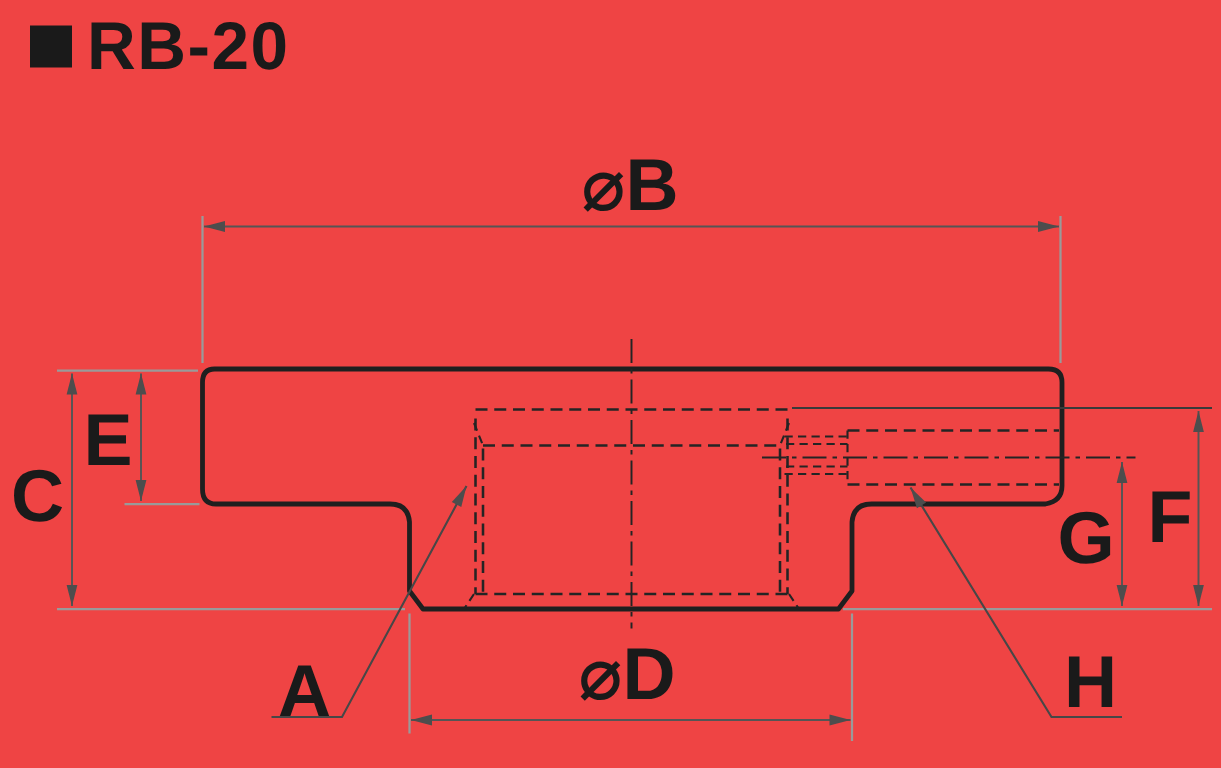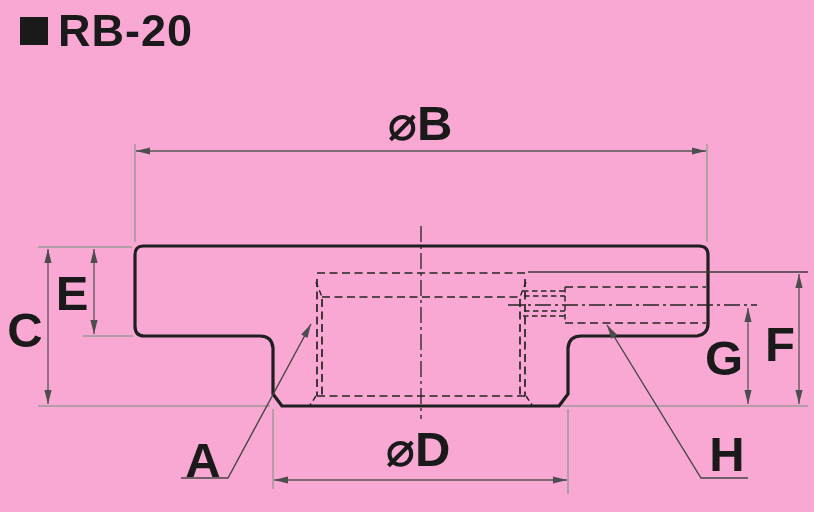--- a/index.html
+++ b/index.html
@@ -1,17 +1,17 @@
 <!DOCTYPE html>
 <html><head>
 <meta charset="utf-8">
 <style>
   html,body{margin:0;padding:0;background:#ffffff;}
   .canvas{
-    width:814px;height:512px;background:#f9a8d4;position:relative;overflow:hidden;
+    width:814px;height:512px;background:#ef4444;position:relative;overflow:hidden;
     font-family:"Liberation Sans","DejaVu Sans",sans-serif;
   }
   svg{display:block;}
   svg text{
     font-family:"Liberation Sans","DejaVu Sans",sans-serif;
     fill:#1a1a1a;font-weight:bold;
   }
   .t-title{font-size:45px;letter-spacing:1px;}
   .t-dim{font-size:49px;}
   .outline{fill:none;stroke:#1f1f1f;stroke-width:3.2;stroke-linejoin:round;stroke-linecap:round;}

